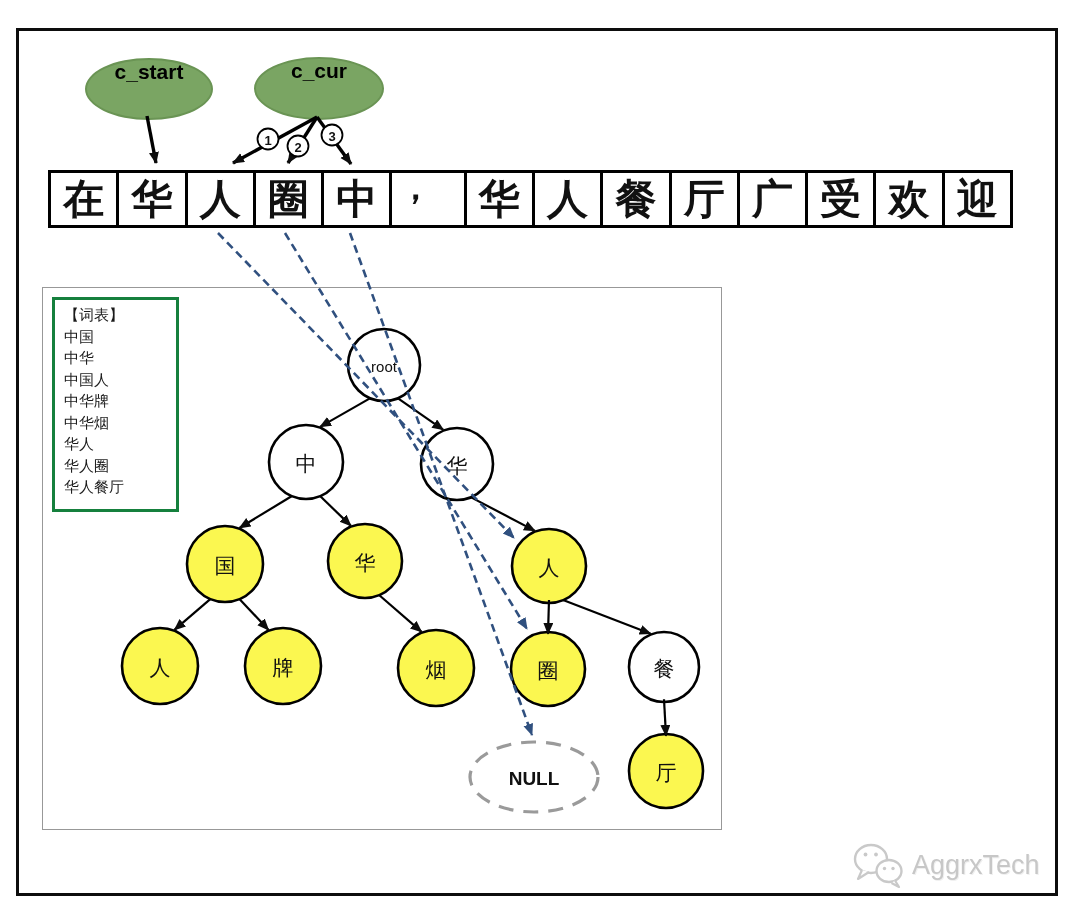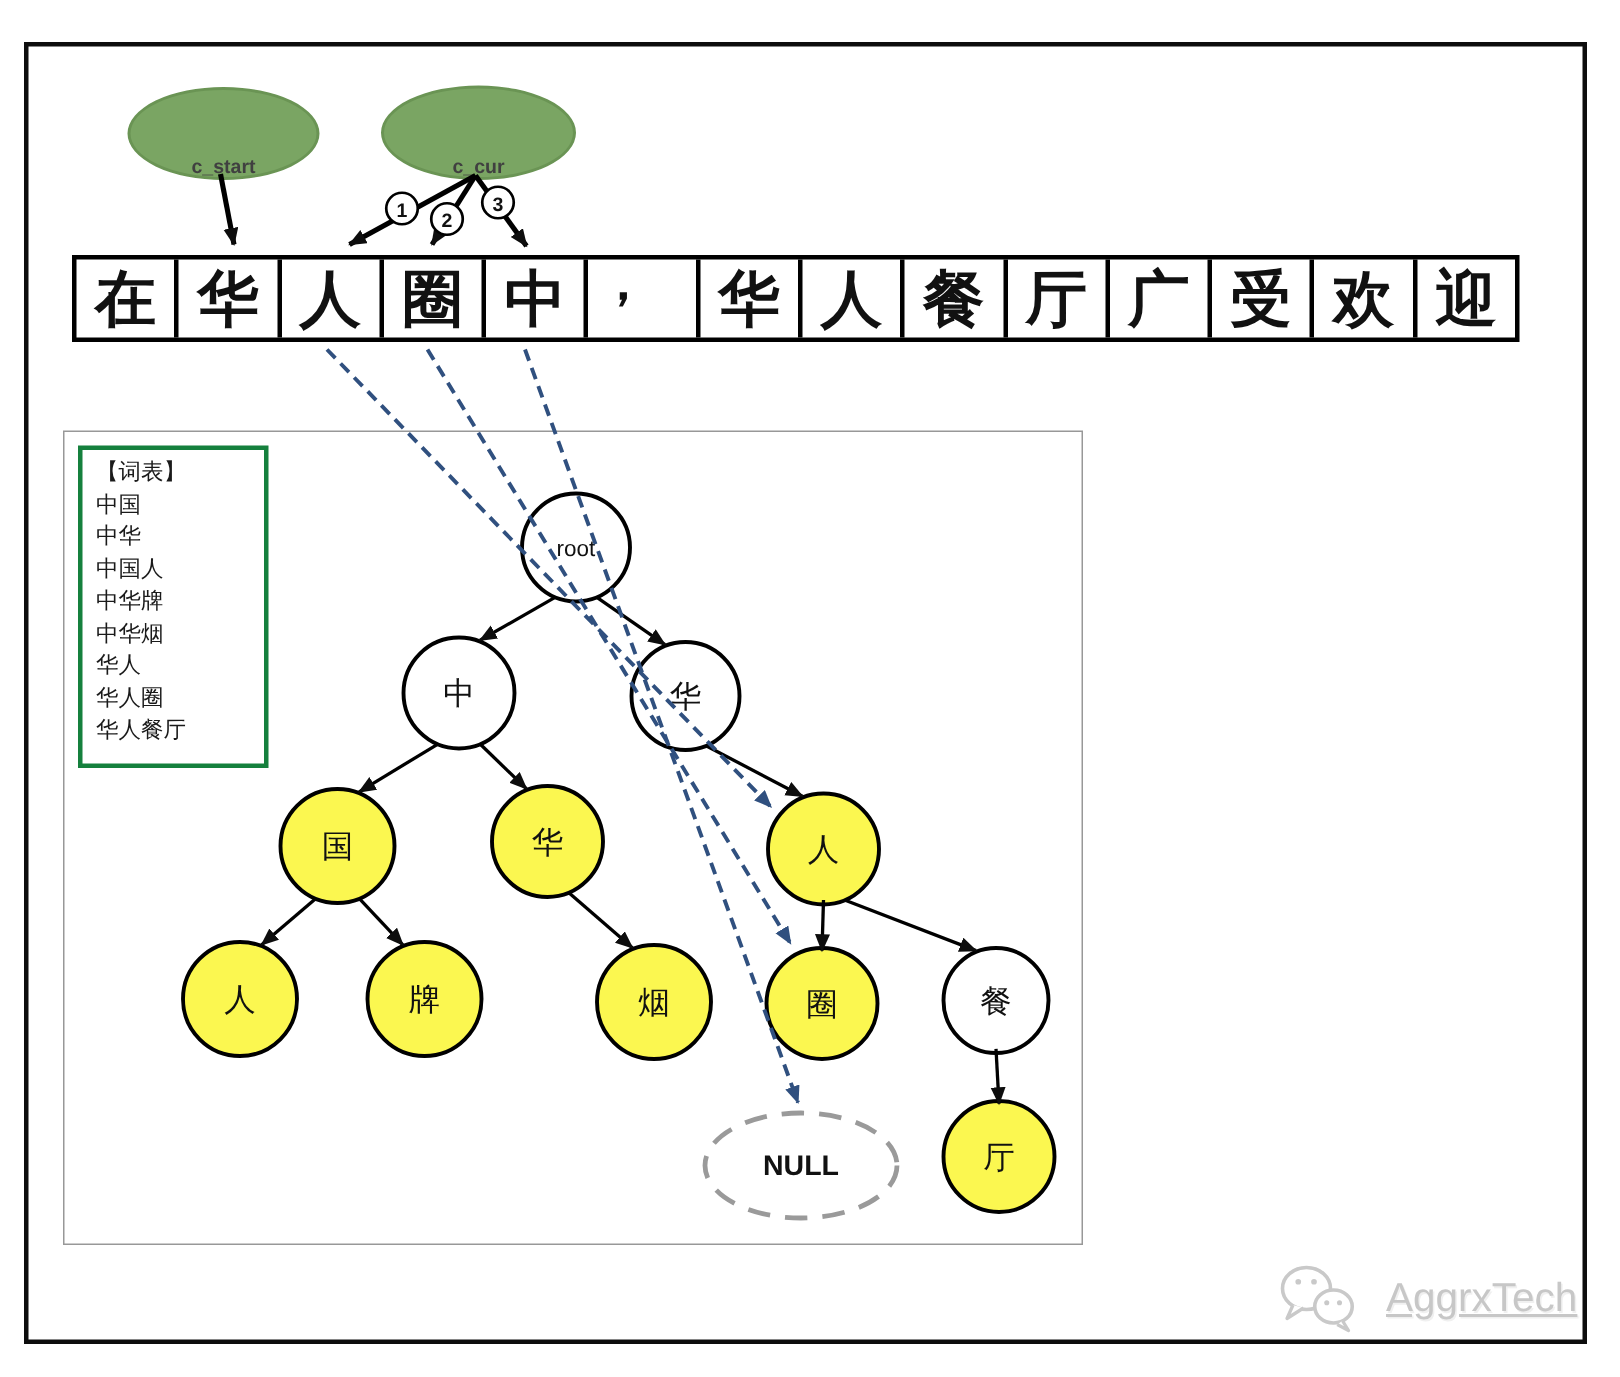--- a/index.html
+++ b/index.html
@@ -6,22 +6,22 @@
   .canvas{
     position:relative;width:1080px;height:918px;background:#ffffff;
     font-family:"Liberation Sans",sans-serif;overflow:hidden;
   }
   .frame{
     position:absolute;left:16px;top:28px;width:1042px;height:868px;
     border:3px solid #0d0d0d;box-sizing:border-box;z-index:1;
   }
   .ellipse{
     position:absolute;border-radius:50%;
-    display:flex;align-items:flex-end;justify-content:center;
-    color:#404040;font-weight:bold;font-size:13px;z-index:2;
+    display:flex;align-items:flex-start;justify-content:center;
+    color:#000000;font-weight:bold;font-size:21px;z-index:2;
   }
   .c-start{left:85px;top:58px;width:124px;height:58px;}
   .c-cur{left:254px;top:57px;width:126px;height:59px;}
   .sentence{
     position:absolute;left:48px;top:170px;width:965px;height:58px;
     display:flex;border:3px solid #000;box-sizing:border-box;background:#fff;z-index:2;
   }
   .cell{
     flex:1;display:flex;align-items:center;justify-content:center;
     font-size:41px;font-weight:600;color:#111;border-left:3px solid #000;
@@ -39,24 +39,23 @@
     padding:4px 6px 0 9px;font-size:15px;line-height:21.5px;color:#1a1a1a;
   }
   .vocab-title{font-weight:500;}
   .overlay{
     position:absolute;left:0;top:0;width:1080px;height:918px;
     z-index:5;pointer-events:none;
   }
   .overlay text{font-family:"Liberation Sans",sans-serif;}
   .watermark{
     position:absolute;left:850px;top:840px;height:50px;z-index:2;
-    display:flex;align-items:center;gap:18px;
+    display:flex;align-items:center;gap:6px;
     color:#c7c7c7;font-size:27px;font-weight:500;
     text-shadow:1px 1px 0 #f0f0f0;
-    text-decoration:underline;
   }
 </style>
 </head>
 <body>
 
 <div class="canvas">
 
   <div class="frame"></div>
 
   <div class="ellipse c-start" style="background: rgb(122, 165, 99); border: 2px solid rgb(106, 148, 84);">

